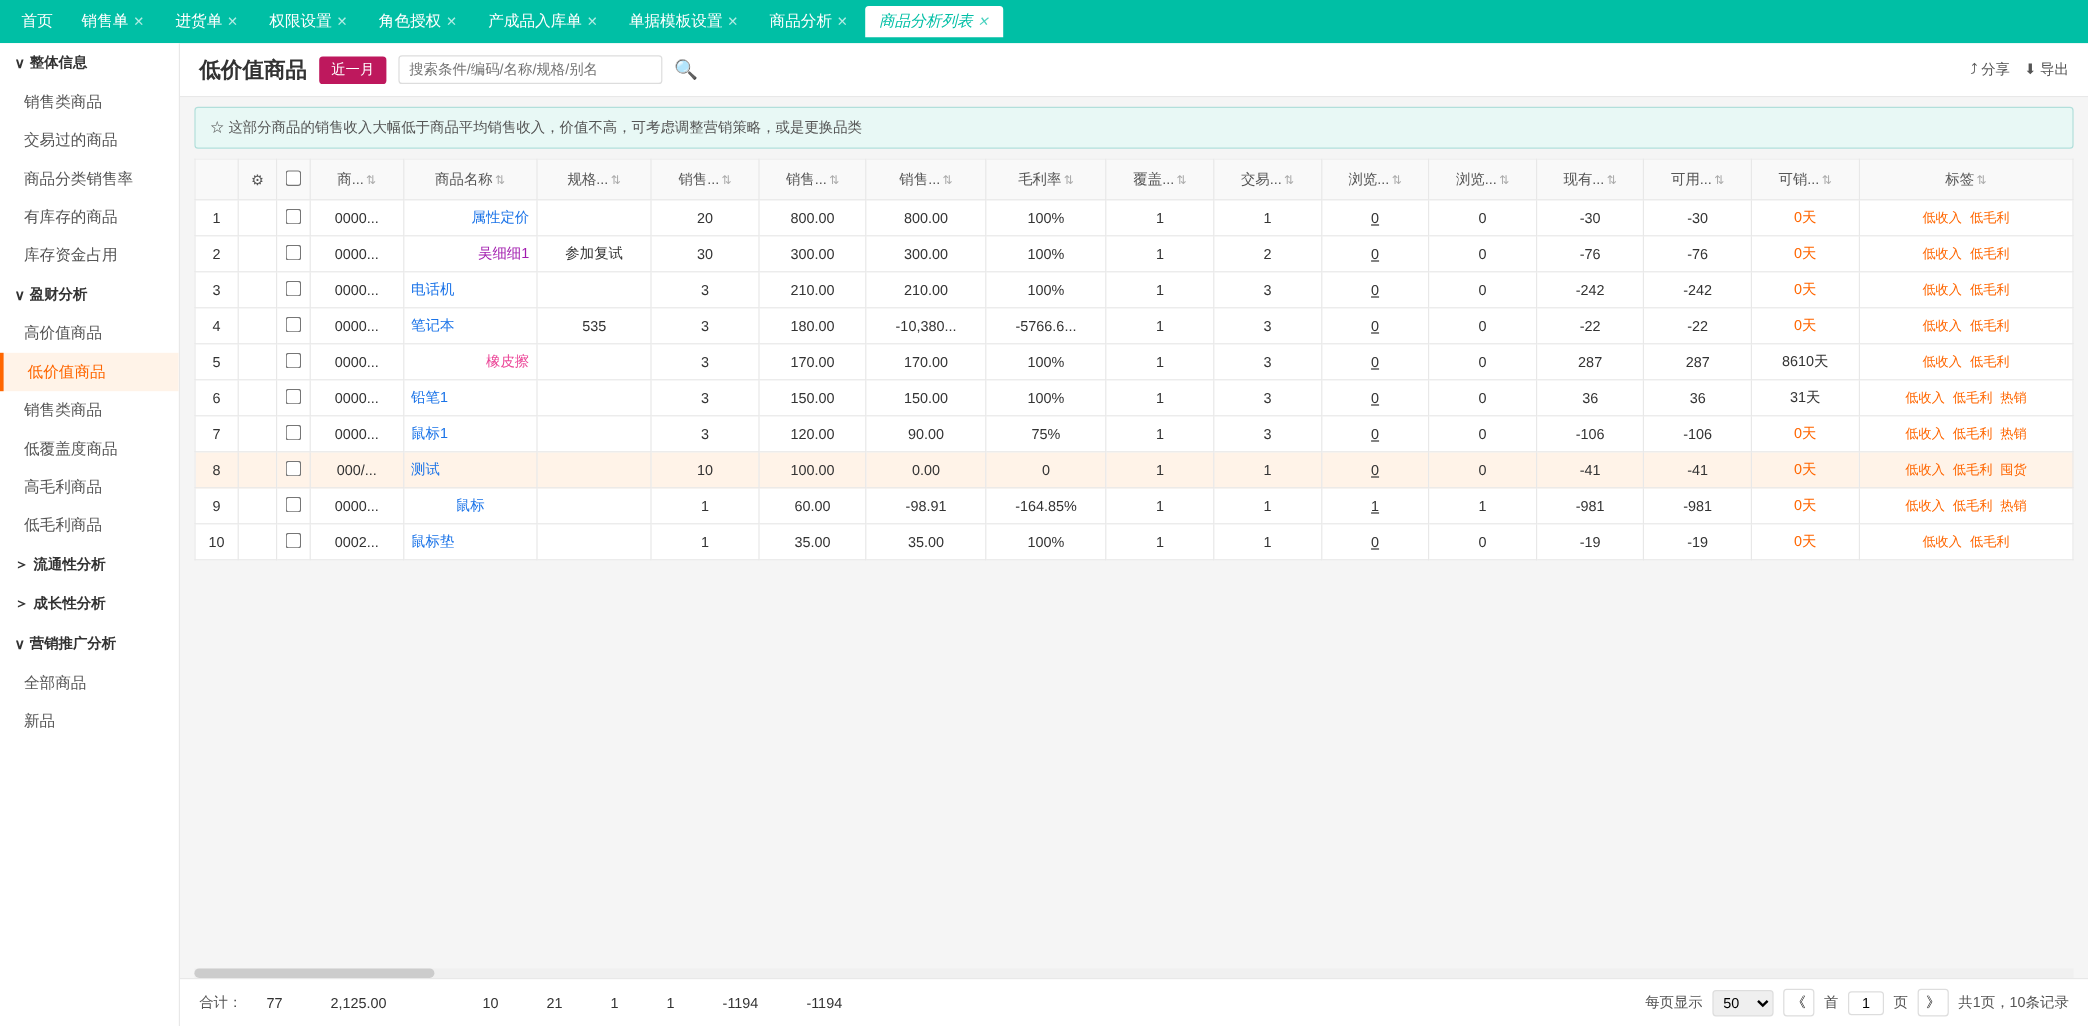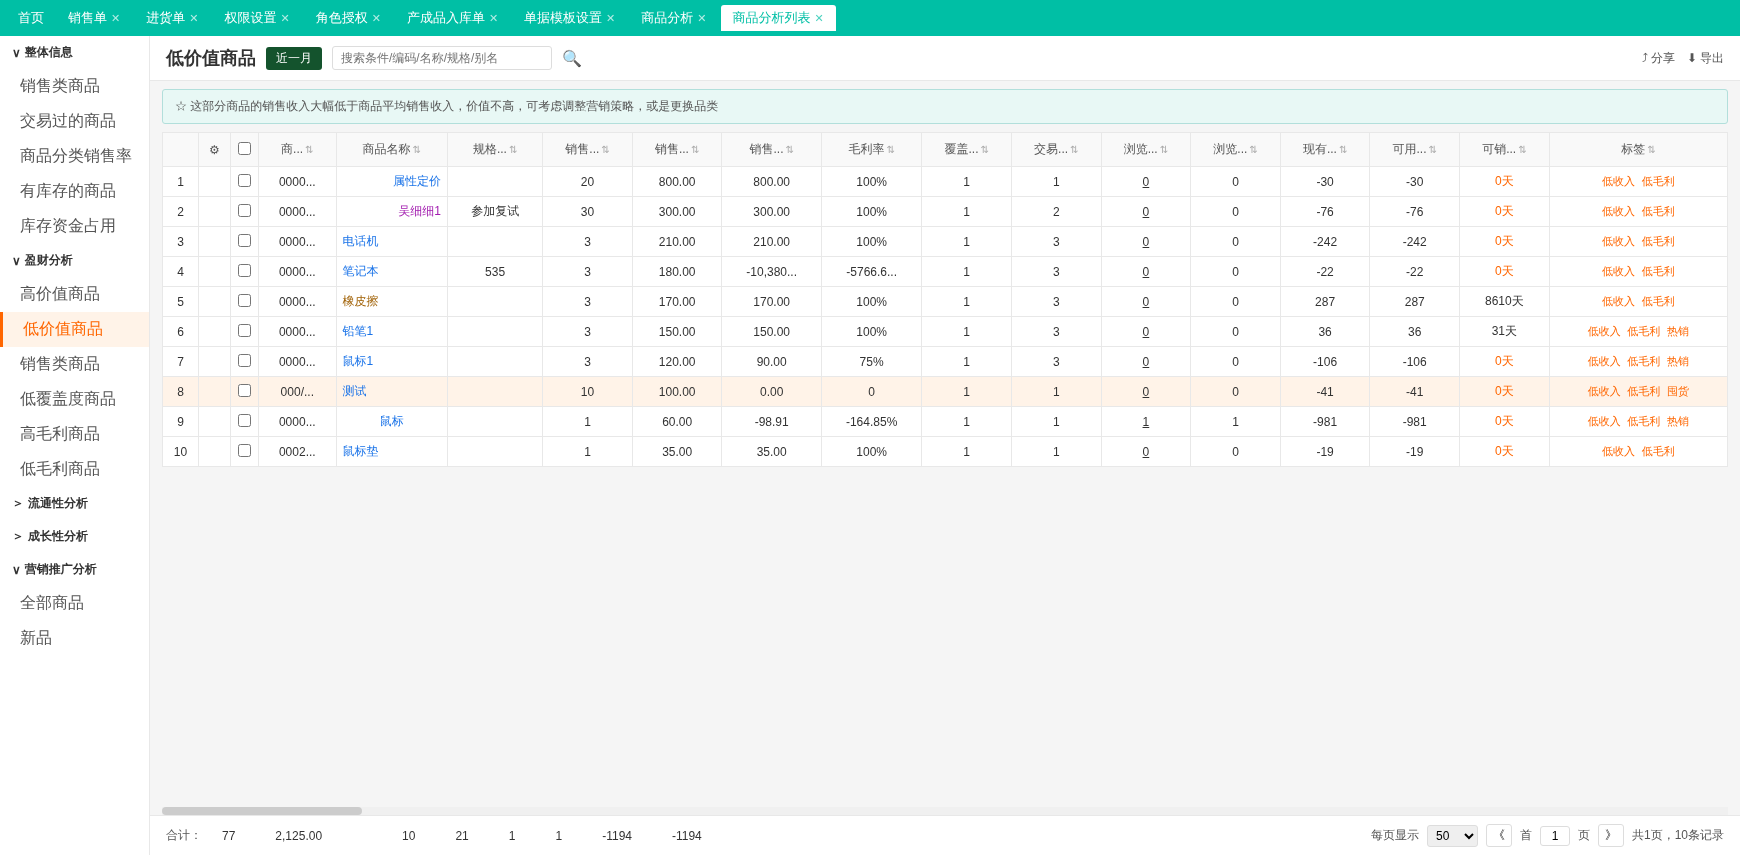--- a/index.html
+++ b/index.html
@@ -18,21 +18,21 @@
       color: #fff;
       padding: 4px 12px;
       cursor: pointer;
       border-radius: 3px 3px 0 0;
       font-size: 13px;
       white-space: nowrap;
       display: flex;
       align-items: center;
       gap: 4px;
     }
-    .nav-item.active { background: #fff; color: #00bfa5; }
+    .nav-item.active { background: #fff; color: #00bfa5; font-style: italic; }
     .nav-item .close-icon { font-size: 11px; opacity: 0.7; }
     .nav-item.home { padding: 4px 10px; }
 
     
     .layout { display: flex; height: calc(100vh - 36px); }
 
     
     .sidebar {
       width: 150px;
       background: #fff;
@@ -47,21 +47,21 @@
       font-size: 12px;
       cursor: pointer;
       display: flex;
       align-items: center;
       gap: 4px;
     }
     .sidebar-item {
       padding: 7px 12px 7px 20px;
       color: #555;
       cursor: pointer;
-      font-size: 16px;
+      font-size: 13px;
     }
     .sidebar-item.active { background: #fff3e8; color: #ff6600; border-left: 3px solid #ff6600; }
 
     
     .main-content {
       flex: 1;
       display: flex;
       flex-direction: column;
       overflow: hidden;
     }
@@ -74,21 +74,21 @@
       display: flex;
       align-items: center;
       gap: 10px;
     }
     .page-title {
       font-size: 18px;
       font-weight: bold;
       color: #333;
     }
     .filter-btn {
-      background: #14532d;
+      background: #be185d;
       color: #fff;
       border: none;
       border-radius: 3px;
       padding: 3px 10px;
       font-size: 12px;
       cursor: pointer;
     }
     .search-box {
       border: 1px solid #ddd;
       border-radius: 3px;
@@ -433,21 +433,21 @@
     <td>-22</td>
     <td>-22</td>
     <td style="color:#ff6600">0天</td>
     <td><span class="tag-orange">低收入 </span><span class="tag-orange">低毛利 </span></td>
   </tr>
             <tr>
               <td>5</td>
     <td></td>
     <td><input type="checkbox" style=""></td>
     <td>0000...</td>
-    <td style="text-align:left;cursor:pointer;color:#a16207">橡皮擦</td>
+    <td style="text-align:right;cursor:pointer;color:#ec4899">橡皮擦</td>
     <td></td>
     <td>3</td>
     <td>170.00</td>
     <td>170.00</td>
     <td>100%</td>
     <td>1</td>
     <td>3</td>
     <td><span class="underlined">0</span></td>
     <td>0</td>
     <td>287</td>

